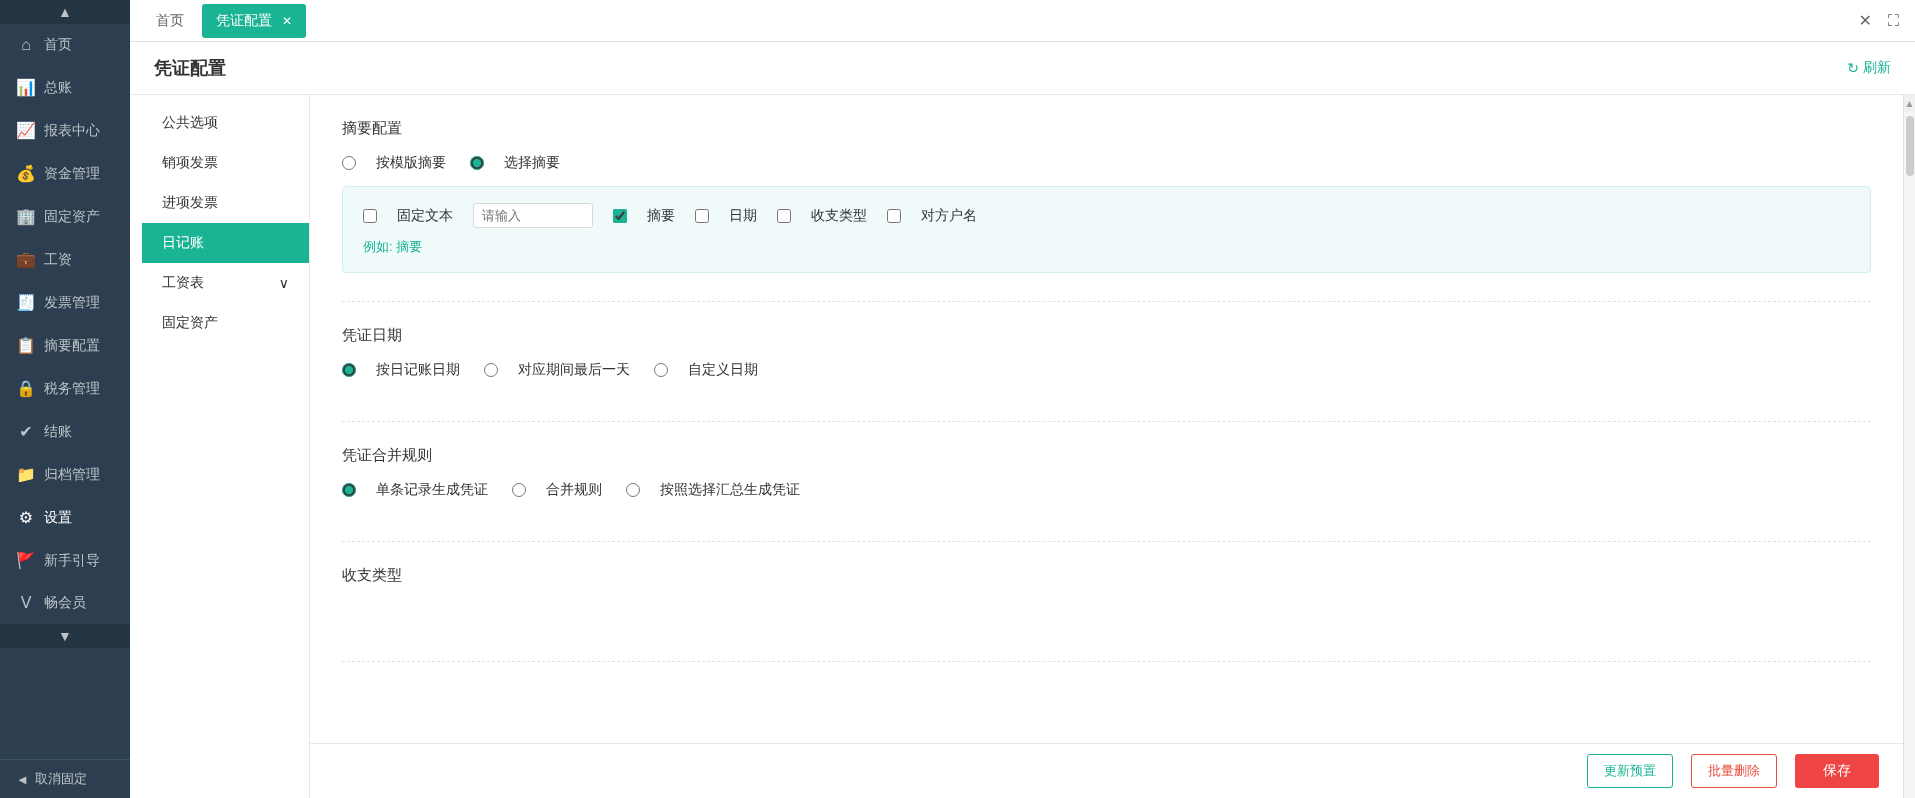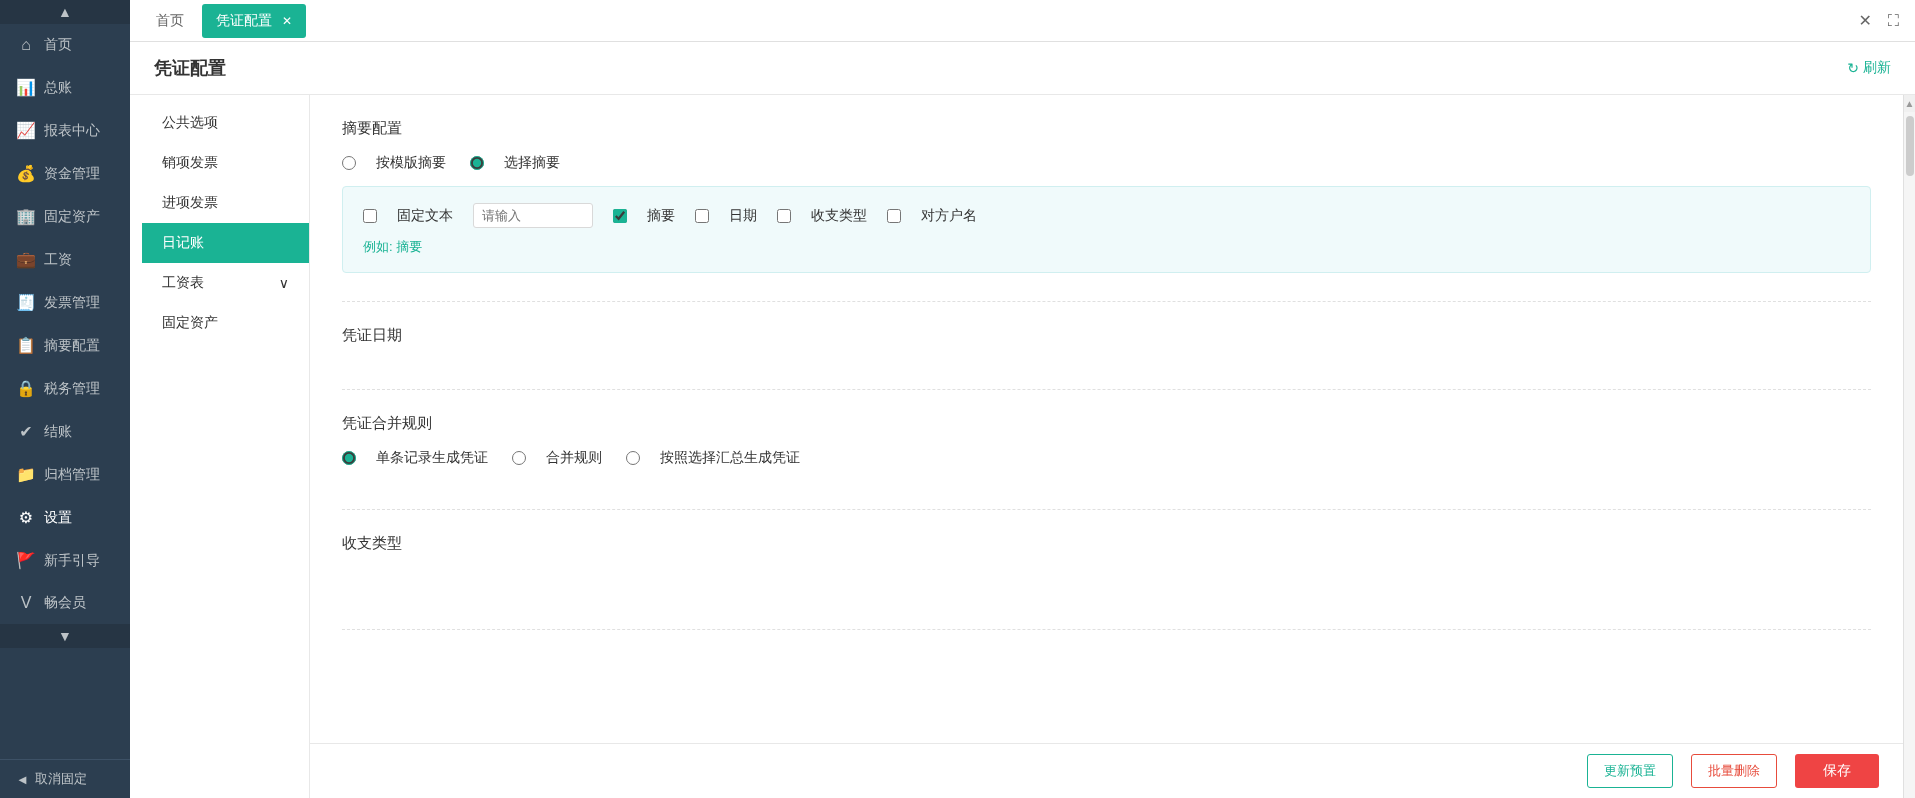--- a/index.html
+++ b/index.html
@@ -479,20 +479,34 @@
                   <input type="checkbox" style="">
                   <span>对方户名</span>
                 </label>
               </div>
               <div class="example-text">例如: 摘要</div>
             </div>
           </div>
 
           <div class="section">
             <div class="section-title">凭证日期</div>
+            <div class="radio-group">
+              <label class="radio-item">
+                <input type="radio" name="voucherdate" checked="" style="">
+                <span>按日记账日期</span>
+              </label>
+              <label class="radio-item">
+                <input type="radio" name="voucherdate" style="">
+                <span>对应期间最后一天</span>
+              </label>
+              <label class="radio-item">
+                <input type="radio" name="voucherdate" style="">
+                <span>自定义日期</span>
+              </label>
+            </div>
           </div>
 
           <div class="section">
             <div class="section-title">凭证合并规则</div>
             <div class="radio-group">
               <label class="radio-item">
                 <input type="radio" name="mergerule" checked="" style="">
                 <span>单条记录生成凭证</span>
               </label>
               <label class="radio-item">

